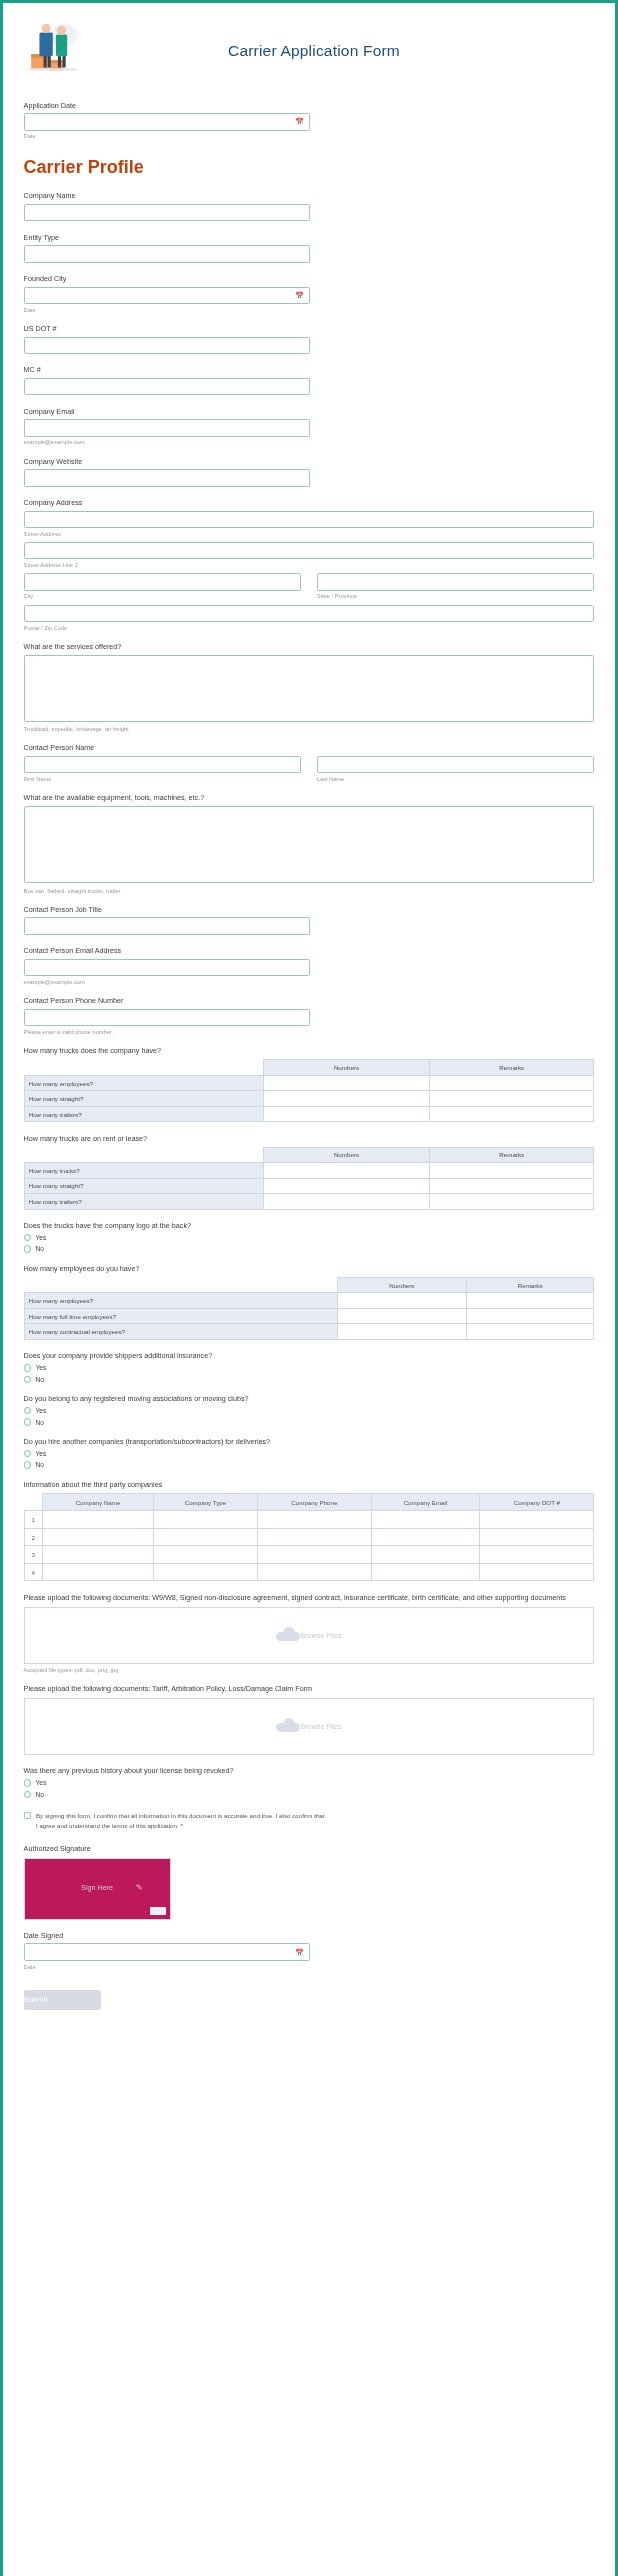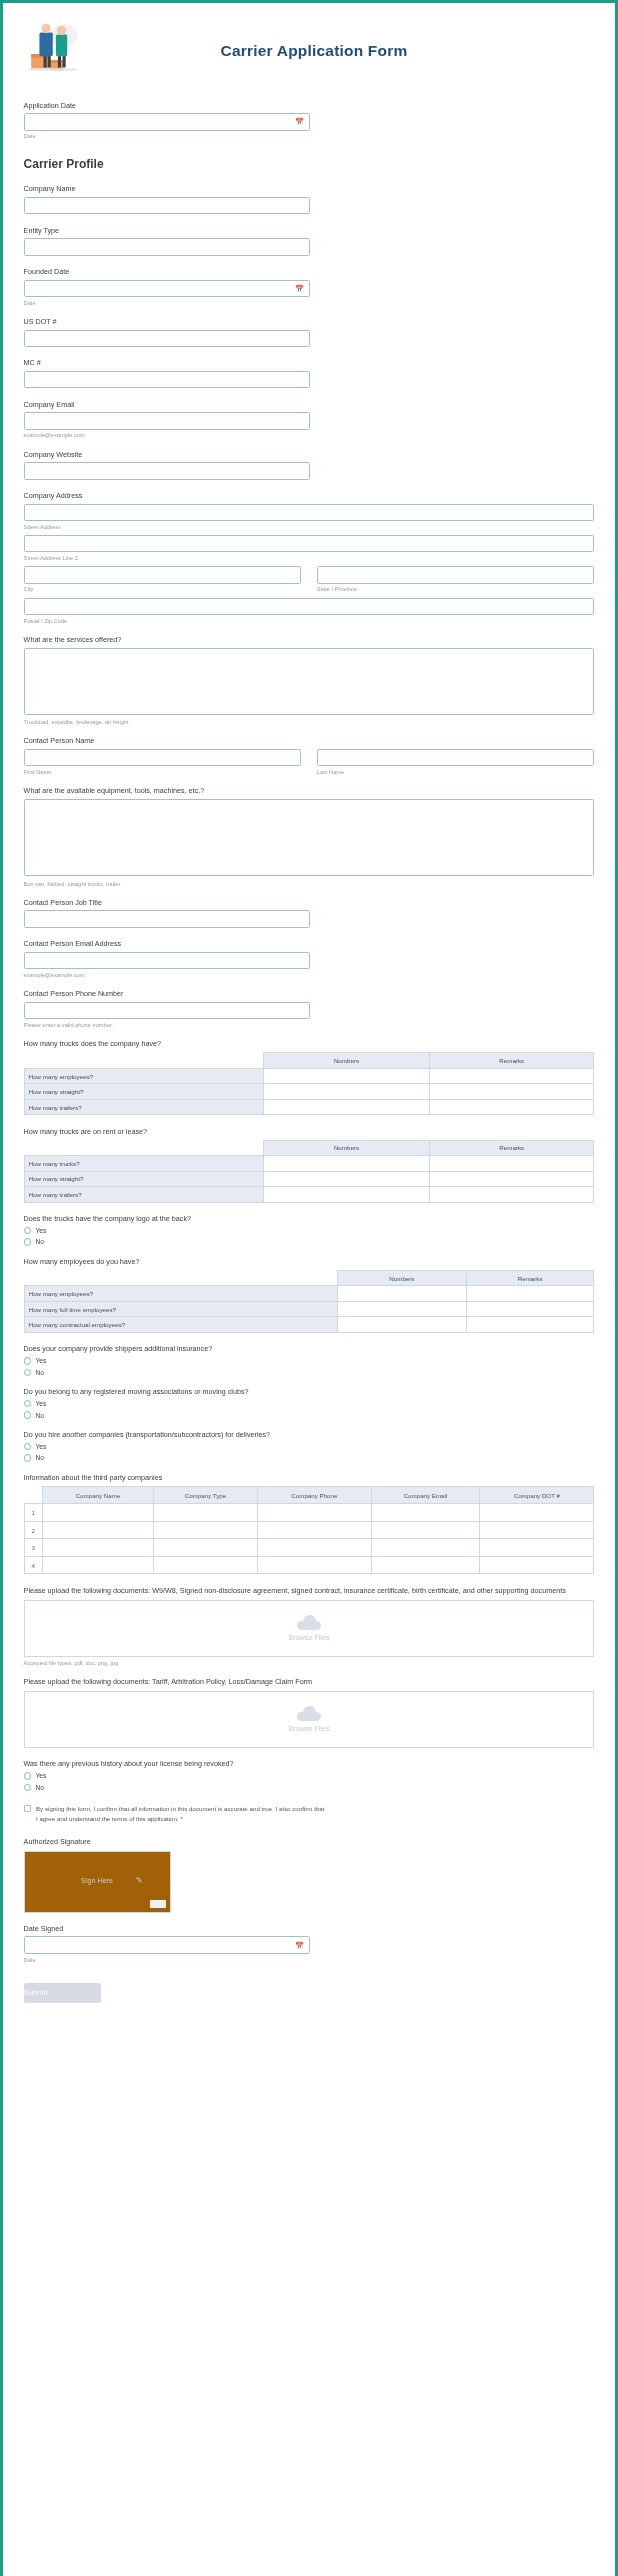--- a/index.html
+++ b/index.html
@@ -32,29 +32,29 @@
     flex:0 0 72px;
   }
   .title-wrap {
     flex:1;
     text-align:center;
     padding-right:62px;
   }
   .form-title {
     color:#1f4e79;
     font-size:15.5px;
-    font-weight:bold;
+    font-weight:normal;
     letter-spacing:0.2px;
     text-align:center;
   }
 
   
   .section-title {
-    color:#404040;
-    font-size:12px;
+    color:#c2410c;
+    font-size:18px;
     font-weight:bold;
     margin:17.5px 0 13.4px 0;
   }
 
   .field { margin-bottom:11.3px; }
   .label {
     font-size:7.2px;
     color:#3c3c3c;
     margin-bottom:3.6px;
     display:block;
@@ -153,21 +153,20 @@
   }
   table.tp th { background:#e6eaf3; font-weight:normal; }
   table.tp td.idx { width:18.5px; background:#fff; color:#666; }
 
   
   .upload {
     border:0.5px solid #cfd6e4;
     background:#fff;
     height:57px;
     display:flex;
-    flex-direction:column;
     align-items:center;
     justify-content:center;
     margin-top:5.2px;
   }
   .cloud {
     width:24px; height:14.4px;
     position:relative;
     margin-bottom:3.1px;
   }
   .cloud:before {
@@ -199,21 +198,21 @@
     margin-top:1px;
   }
   .consent-text { font-size:6.2px; color:#555; line-height:1.6; max-width:289px; }
 
   
   .sig-box {
     width:147px; height:62px;
     border:0.5px solid #cfd6e4;
     position:relative;
     margin-top:4.1px;
-    background:#a16207;
+    background:#be185d;
   }
   .sig-text {
     position:absolute;
     left:0; right:0; top:24px;
     text-align:center;
     color:#c9cfd9;
     font-size:7.2px;
   }
   .sig-pen {
     position:absolute;
@@ -285,21 +284,21 @@
       <span class="label">Company Name</span>
       <div class="input"></div>
     </div>
 
     <div class="field">
       <span class="label">Entity Type</span>
       <div class="input"></div>
     </div>
 
     <div class="field">
-      <span class="label">Founded Date</span>
+      <span class="label">Founded City</span>
       <div class="input date">
         <span class="cal">📅</span>
       </div>
       <div class="hint">Date</div>
     </div>
 
     <div class="field">
       <span class="label">US DOT #</span>
       <div class="input"></div>
     </div>

